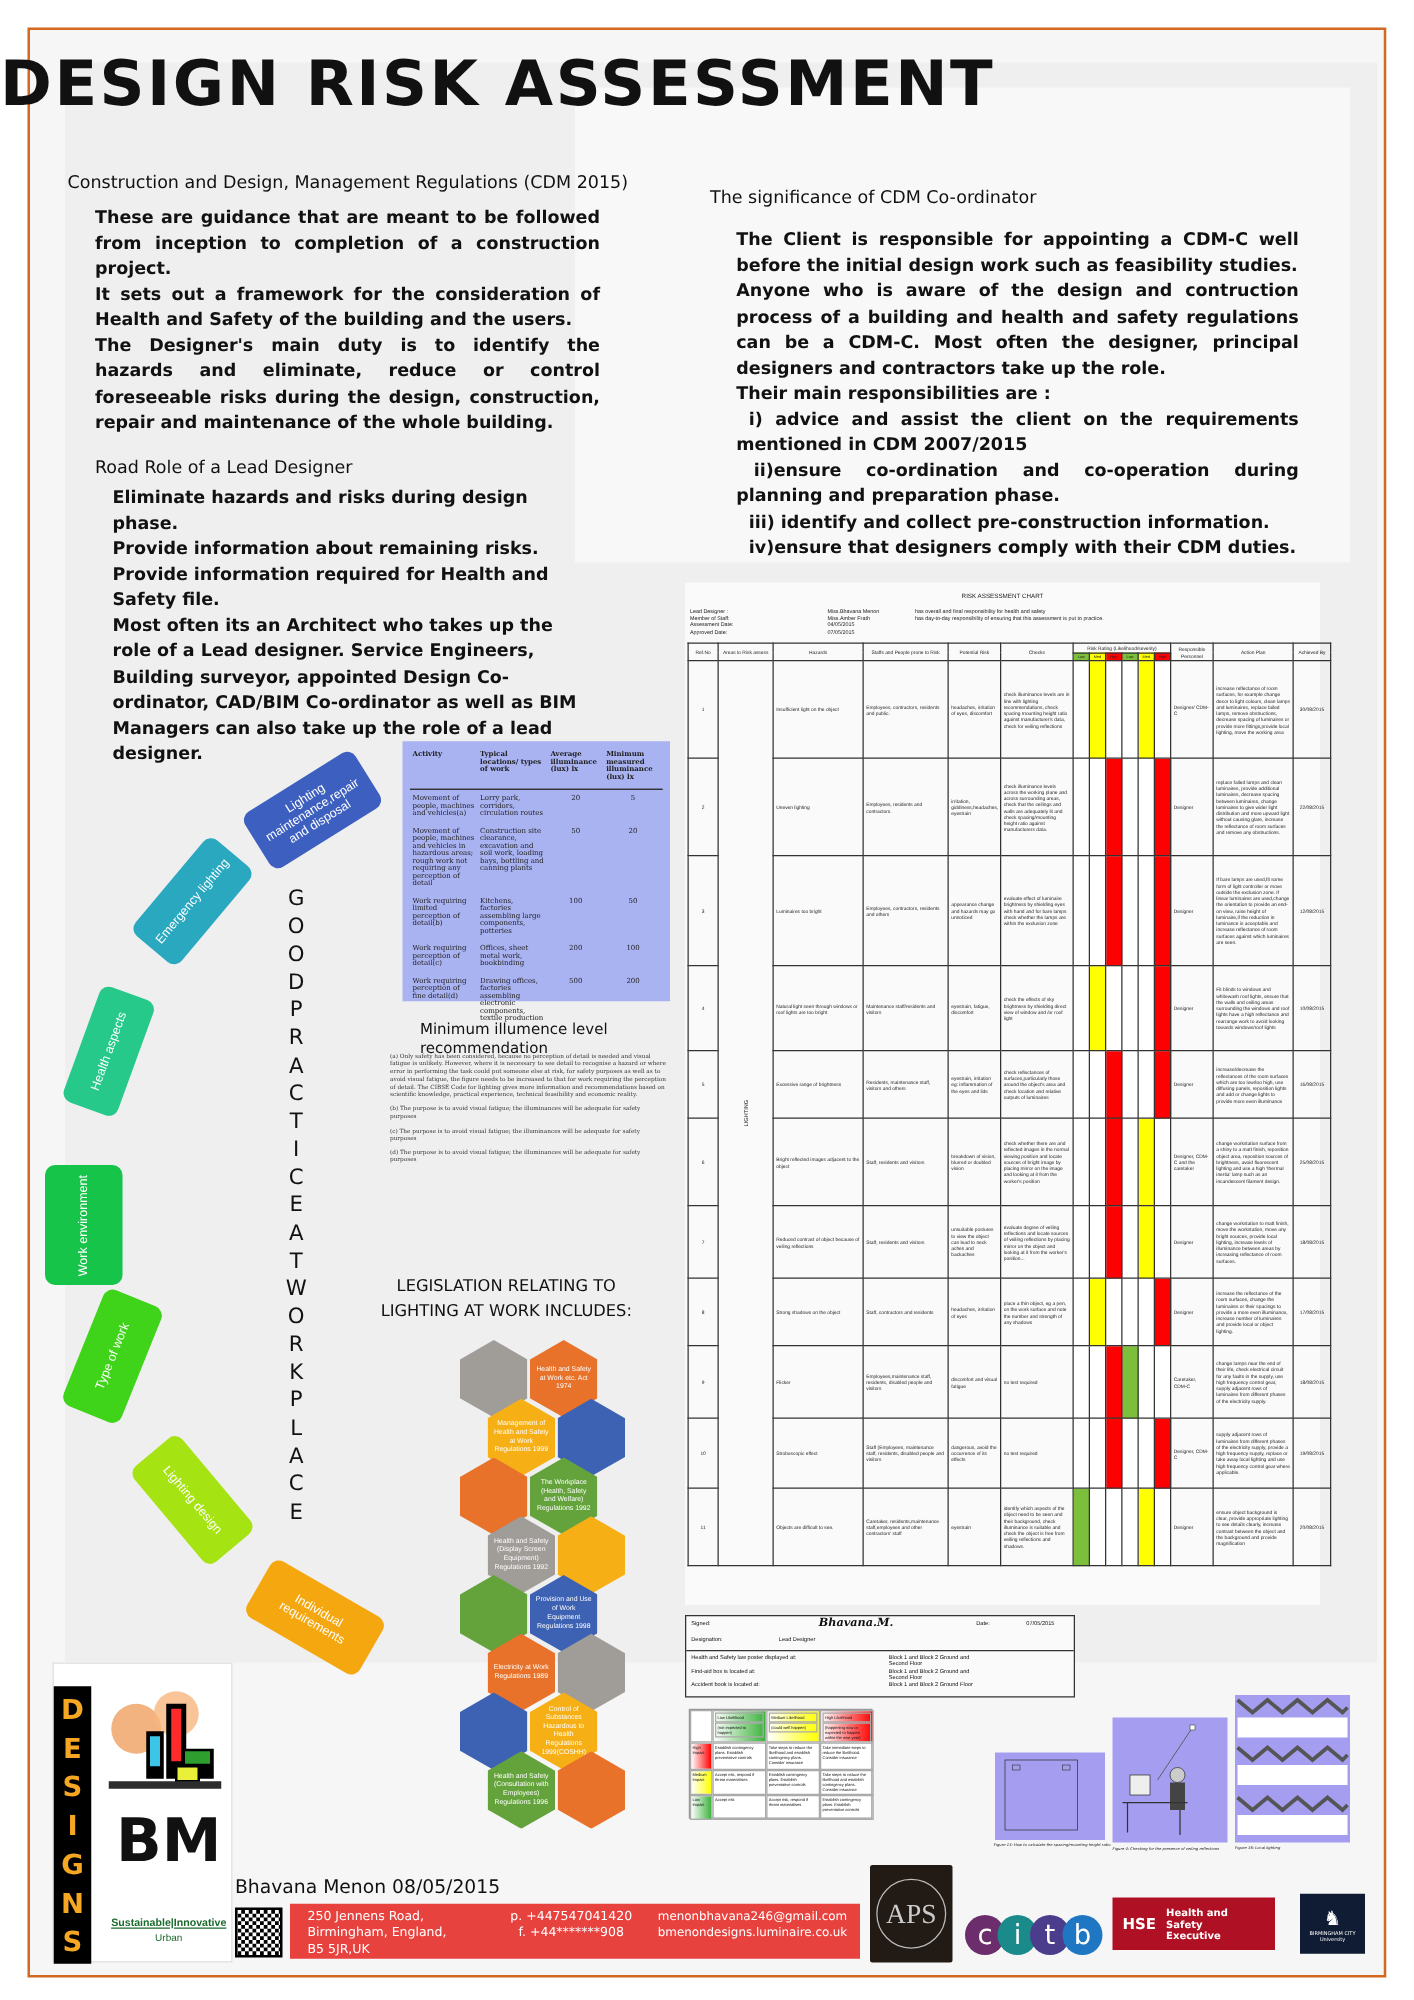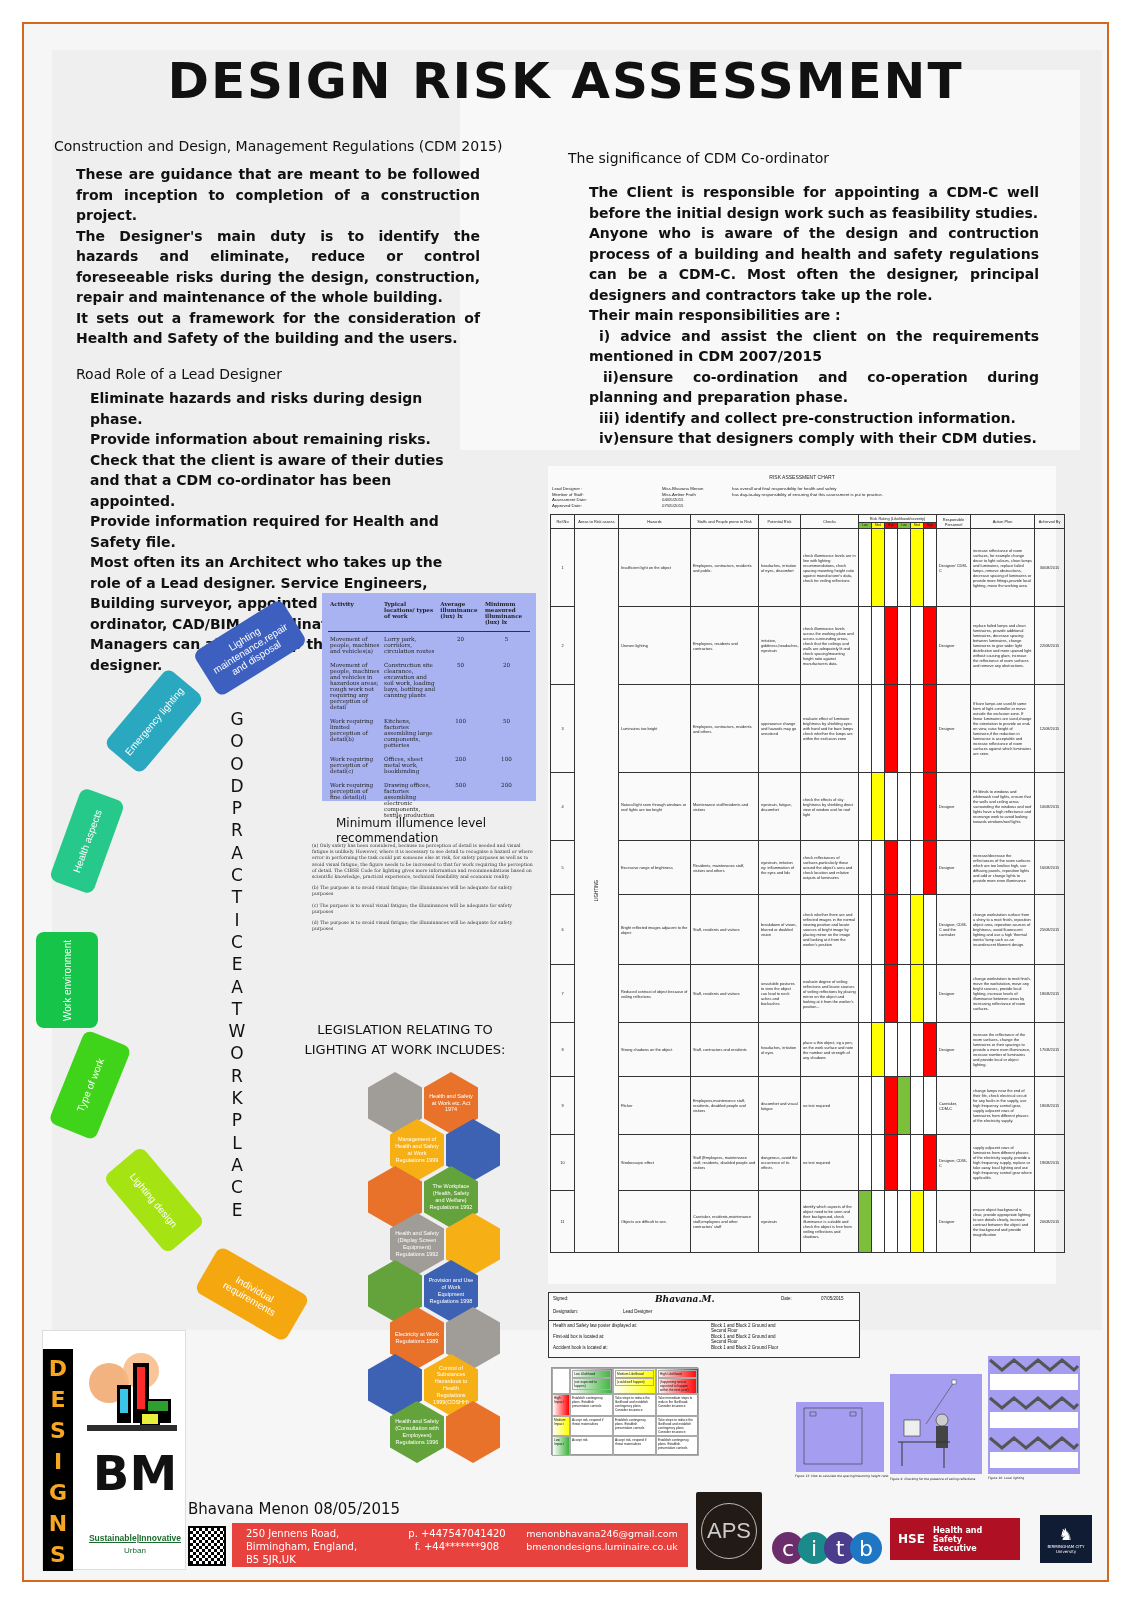--- a/index.html
+++ b/index.html
@@ -1,20 +1,20 @@
 <!DOCTYPE html>
 <html><head>
 <meta charset="utf-8">
 <style>
   * { box-sizing: border-box; margin: 0; padding: 0; }
   body { width: 1131px; height: 1600px; background: #ffffff; font-family: "DejaVu Sans", sans-serif; position: relative; overflow: hidden; color: #111; }
   .frame { position: absolute; left: 22px; top: 22px; width: 1087px; height: 1560px; border: 2px solid #d2691e; background: #f6f6f6; }
   .bgpanel { position: absolute; left: 52px; top: 50px; width: 1050px; height: 1280px; background: #efefef; }
   .bgpanel2 { position: absolute; left: 460px; top: 70px; width: 620px; height: 380px; background: #f8f8f8; opacity: .9; }
-  .title { position: absolute; left: 0; top: 52px; width: 1131px; text-align: center; font-size: 50px; font-weight: bold; letter-spacing: 2px; font-family: "DejaVu Sans", sans-serif; }
+  .title { position: absolute; left: 0; top: 38px; width: 1131px; font-size: 50px; font-weight: bold; letter-spacing: 2px; font-family: "DejaVu Sans", sans-serif; }
   .h { font-size: 14px; position: absolute; }
   .para { position: absolute; font-size: 14px; line-height: 20.5px; text-align: justify; }
   .para p { margin: 0; font-weight: bold; }
   .illum { position: absolute; left: 322px; top: 593px; width: 214px; height: 208px; background: #a9b3f2; padding: 6px 6px; font-family: "DejaVu Serif", serif; font-size: 5.6px; color: #222; }
   .illum table { width: 100%; border-collapse: collapse; }
   .illum th { text-align: left; font-weight: bold; vertical-align: top; padding: 2px 2px 6px; border-bottom: 1px solid #333; }
   .illum td { vertical-align: top; padding: 4px 2px; }
   .notes { position: absolute; left: 312px; top: 843px; width: 222px; font-family: "DejaVu Serif", serif; font-size: 4.6px; line-height: 6.2px; color: #333; }
   .notes p { margin-bottom: 5px; }
   .gp { position: absolute; left: 226px; top: 708px; width: 22px; text-align: center; font-size: 17px; line-height: 22.3px; font-weight: normal; }
@@ -42,29 +42,28 @@
 
 <div class="frame"></div>
 <div class="bgpanel"></div>
 <div class="bgpanel2"></div>
 
 <h1 class="title">DESIGN RISK ASSESSMENT</h1>
 
 <div class="h" style="left:54px;top:138px;font-size:14px;">Construction and Design, Management Regulations (CDM 2015)</div>
 <div class="para" style="left:76px;top:164px;width:404px;">
   <p>These are guidance that are meant to be followed from inception to completion of a construction project.</p>
+  <p>It sets out a framework for the consideration of Health and Safety of the building and the users.</p>
   <p>The Designer's main duty is to identify the hazards and eliminate, reduce or control foreseeable risks during the design, construction, repair and maintenance of the whole building.</p>
-  <p>It sets out a framework for the consideration of Health and Safety of the building and the users.</p>
 </div>
 
 <div class="h" style="left:76px;top:366px;">Road Role of a Lead Designer</div>
 <div class="para" style="left:90px;top:388px;width:378px;text-align:left;">
   <p>Eliminate hazards and risks during design phase.</p>
   <p>Provide information about remaining risks.</p>
-  <p>Check that the client is aware of their duties and that a CDM co-ordinator has been appointed.</p>
   <p>Provide information required for Health and Safety file.</p>
   <p>Most often its an Architect who takes up the role of a Lead designer. Service Engineers, Building surveyor, appointed Design Co-ordinator, CAD/BIM Co-ordinator as well as BIM Managers can also take up the role of a lead designer.</p>
 </div>
 
 <div class="h" style="left:568px;top:150px;">The significance of CDM Co-ordinator</div>
 <div class="para" style="left:589px;top:182px;width:450px;">
   <p>The Client is responsible for appointing a CDM-C well before the initial design work such as feasibility studies.</p>
   <p>Anyone who is aware of the design and contruction process of a building and health and safety regulations can be a CDM-C. Most often the designer, principal designers and contractors take up the role.</p>
   <p>Their main responsibilities are :</p>
   <p style="text-indent:10px">i) advice and assist the client on the requirements mentioned in CDM 2007/2015</p>
@@ -560,21 +559,21 @@
     <div>p. +447547041420</div>
     <div>f. +44*******908</div>
   </div>
   <div style="position:absolute;left:290px;top:4px;text-align:center;width:160px;font-size:9.5px;">
     <div>menonbhavana246@gmail.com</div>
     <div>bmenondesigns.luminaire.co.uk</div>
   </div>
 </div>
 
 <div class="sponsor" style="left:696px;top:1492px;width:66px;height:78px;background:#221a15;border-radius:2px;">
-  <div style="width:56px;height:56px;border-radius:50%;border:1px solid #bbb;color:#ccc;font-size:22px;display:flex;align-items:center;justify-content:center;font-family:Liberation Sans, sans-serif;">APS</div>
+  <div style="width:56px;height:56px;border-radius:50%;border:1px solid #bbb;color:#ccc;font-size:22px;display:flex;align-items:center;justify-content:center;font-family:Liberation Serif, serif;">APS</div>
 </div>
 <div class="sponsor" style="left:778px;top:1528px;width:98px;height:40px;">
   <div style="display:flex;">
     <span style="width:32px;height:32px;border-radius:50%;background:#6b2d6b;color:#fff;font-size:22px;display:flex;align-items:center;justify-content:center;margin-right:-6px;">c</span>
     <span style="width:32px;height:32px;border-radius:50%;background:#1a8a8a;color:#fff;font-size:22px;display:flex;align-items:center;justify-content:center;margin-right:-6px;">i</span>
     <span style="width:32px;height:32px;border-radius:50%;background:#4b3c8c;color:#fff;font-size:22px;display:flex;align-items:center;justify-content:center;margin-right:-6px;">t</span>
     <span style="width:32px;height:32px;border-radius:50%;background:#1f77c4;color:#fff;font-size:22px;display:flex;align-items:center;justify-content:center;">b</span>
   </div>
 </div>
 <div class="sponsor" style="left:890px;top:1518px;width:130px;height:42px;background:#b01024;color:#fff;justify-content:flex-start;padding-left:8px;">

